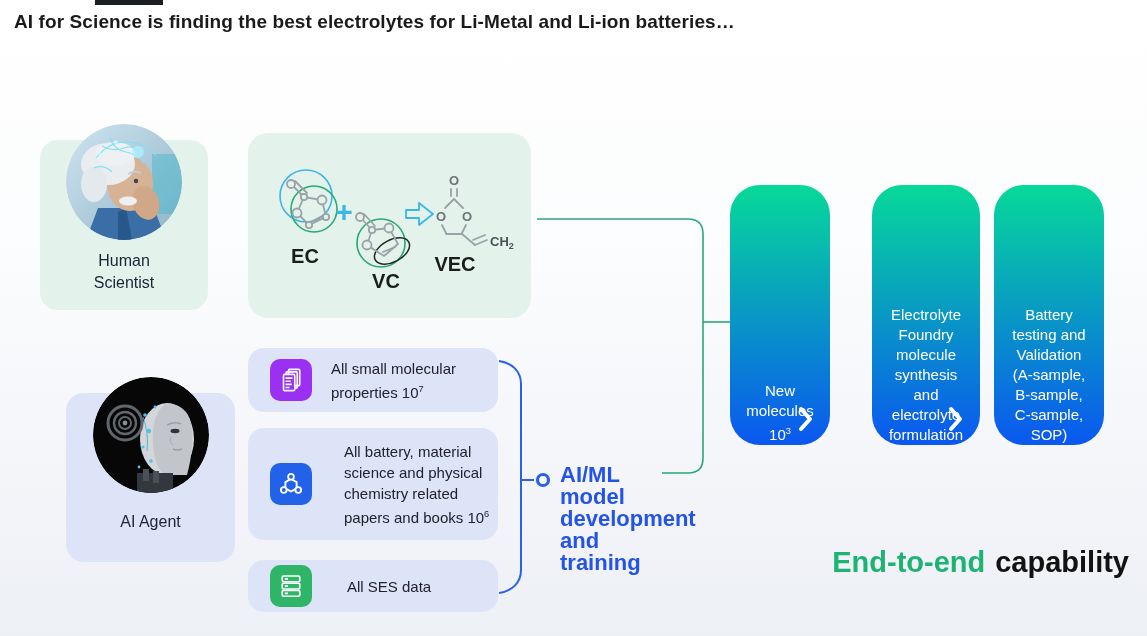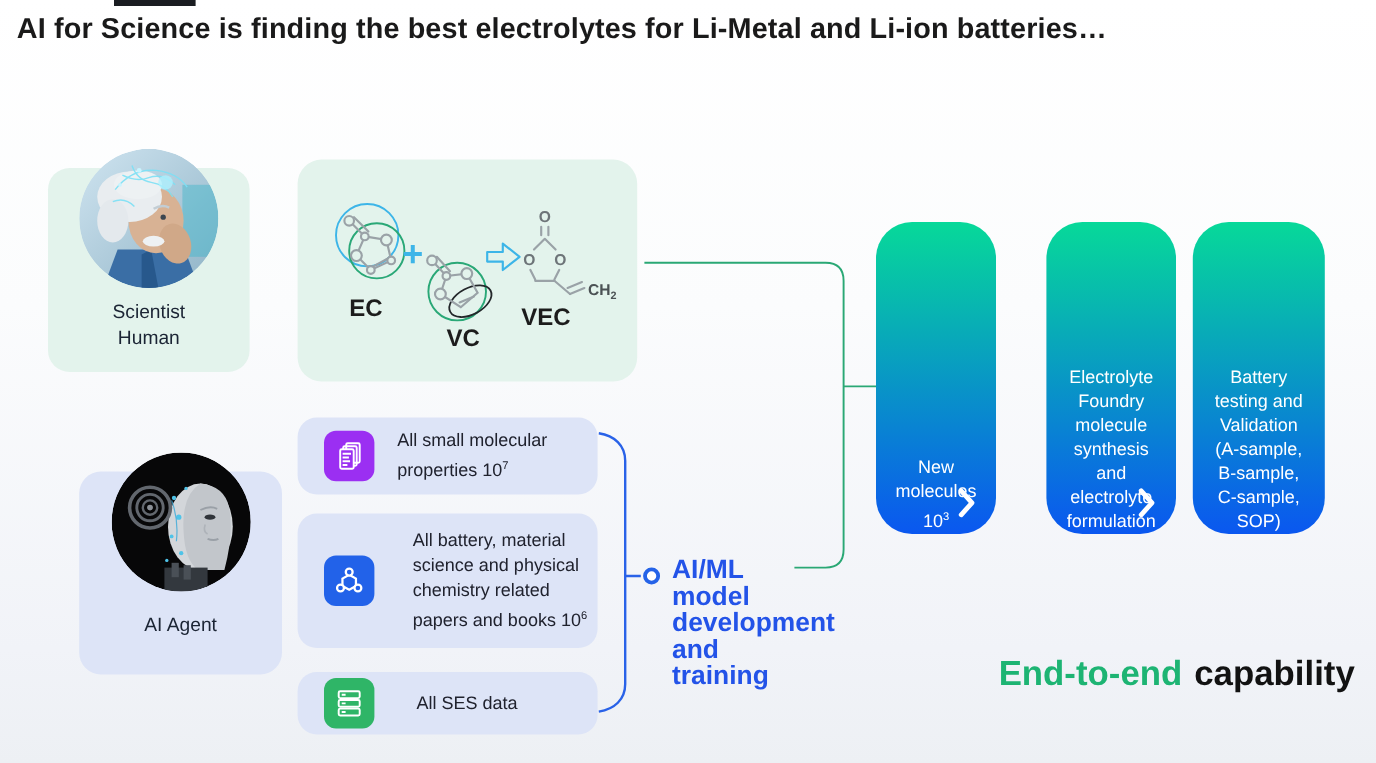--- a/index.html
+++ b/index.html
@@ -4,21 +4,21 @@
 <style>
   * { margin:0; padding:0; box-sizing:border-box; }
   html,body { background:#fff; }
   body { font-family:"Liberation Sans","DejaVu Sans",sans-serif; }
   .slide{
     position:relative; width:1147px; height:636px; overflow:hidden;
     background:linear-gradient(180deg,#ffffff 0%,#fbfcfd 40%,#f1f3f8 85%,#edf0f4 100%);
   }
   .top-mark{ position:absolute; left:95px; top:0; width:68px; height:5px; background:#1a1d21; }
   .title{
-    position:absolute; left:14px; top:11px; font-size:24px; font-weight:bold;
+    position:absolute; left:14px; top:11px; font-size:19px; font-weight:bold;
     color:#1a1a1a; letter-spacing:.1px;
   }
   svg.connectors{ position:absolute; left:0; top:0; z-index:1; }
   svg.connectors .green{ fill:none; stroke:#2aa875; stroke-width:1.6px; }
   svg.connectors .blue{ fill:none; stroke:#2962e8; stroke-width:2px; }
   svg.connectors .green-node{ fill:#fff; stroke:#1fa968; stroke-width:3px; }
   svg.connectors .blue-node{ fill:#fff; stroke:#2563e8; stroke-width:3.2px; }
 
   .actor-card{
     position:absolute; border-radius:18px; z-index:2;
@@ -140,22 +140,22 @@
             <path d="M44 14 q4 12 16 14 q12 2 18 12"></path>
             <path d="M28 44 q10 -4 18 4"></path>
           </g>
           <circle cx="72" cy="28" r="6" fill="#aef1ff" opacity="0.75"></circle>
           <circle cx="50" cy="18" r="2" fill="#c9f4ff"></circle>
           <circle cx="34" cy="30" r="1.6" fill="#c9f4ff"></circle>
         </g>
       </svg>
     </div>
     <div class="actor-label">
+      <span>Human</span>
       <span>Scientist</span>
-      <span>Human</span>
     </div>
   </section>
 
   <section class="actor-card agent">
     <div class="portrait">
       <svg width="116" height="116" viewBox="0 0 116 116">
         <defs>
             <clipPath id="clipA">
               <circle cx="58" cy="58" r="58"></circle>
             </clipPath>

